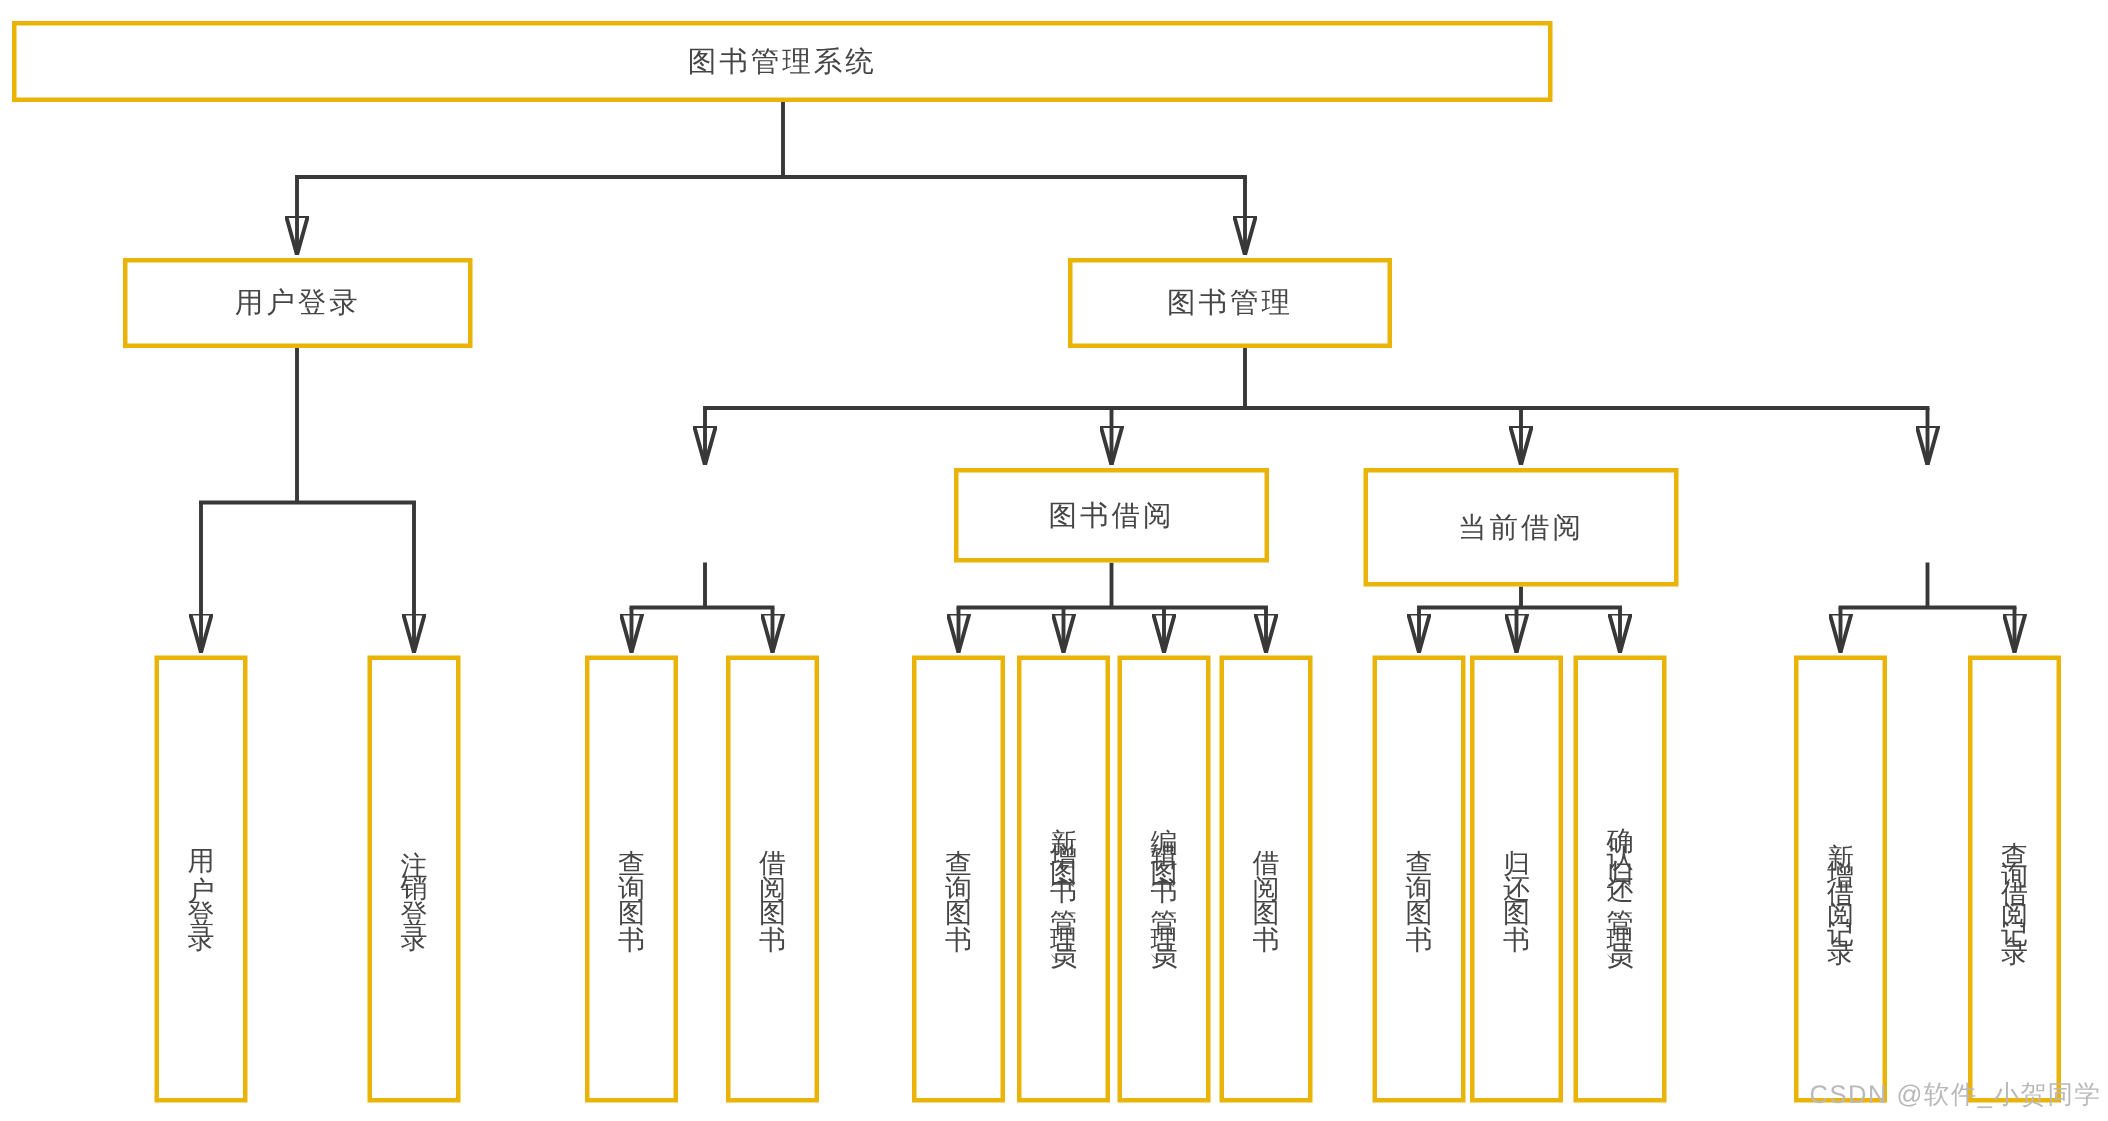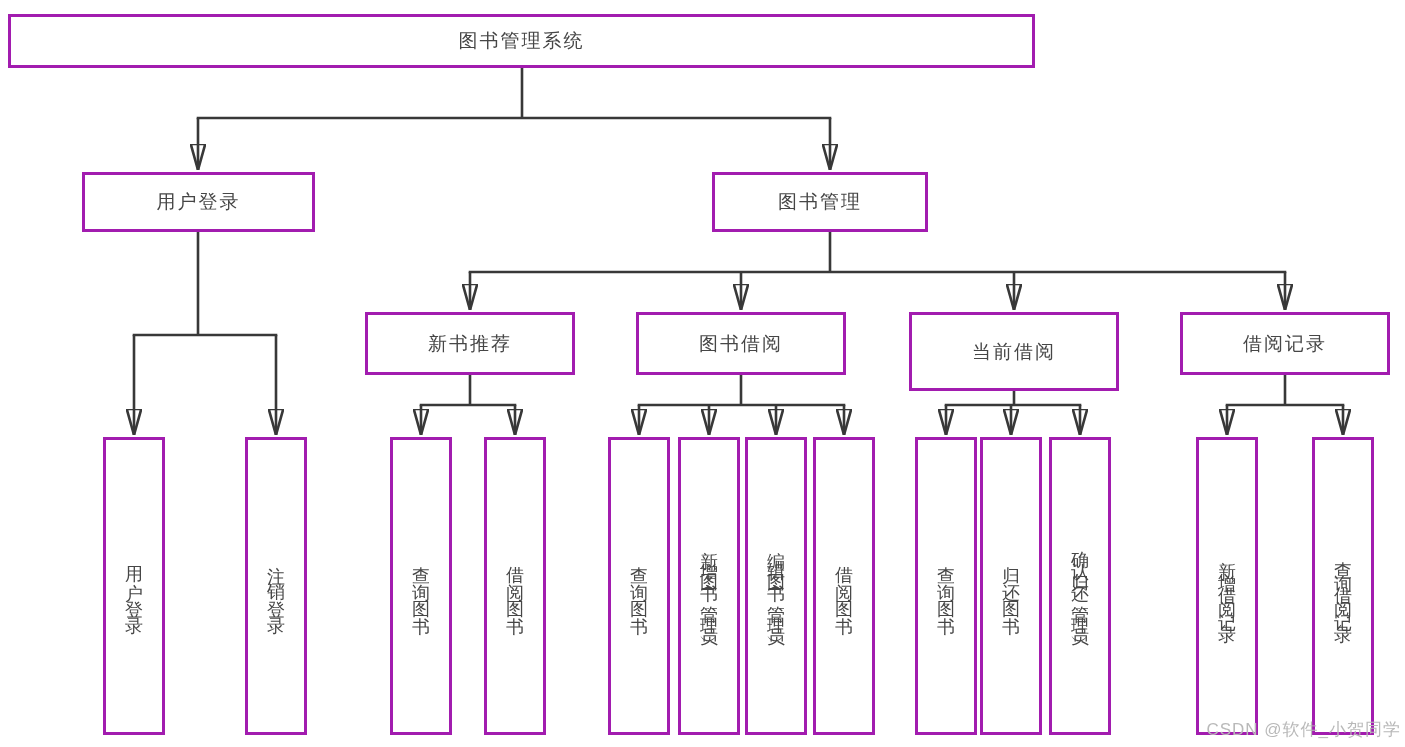--- a/index.html
+++ b/index.html
@@ -5,21 +5,21 @@
   html,body { margin:0; padding:0; background:#ffffff; }
   .stage {
     position:relative; width:1405px; height:747px; background:#ffffff;
     font-family:"Liberation Sans","DejaVu Sans",sans-serif; overflow:hidden;
   }
   .wires { position:absolute; left:0; top:0; width:1405px; height:747px; }
   .wires path { stroke:#383838; stroke-width:2.6; fill:none; }
   .wires path.bar { stroke-linecap:square; }
   .node {
     position:absolute; box-sizing:border-box;
-    border:3px solid #a21caf; background:#ffffff;
+    border:3px solid #eab308; background:#ffffff;
     display:flex; align-items:center; justify-content:center;
     color:#464646; font-size:19px; letter-spacing:2px; white-space:nowrap;
   }
   .leaf {
     writing-mode:vertical-rl; font-size:18px;
     width:62px; height:298px; top:437px;
   }
   .sp4 { letter-spacing:17px; }
   .sp6 { letter-spacing:13px; }
   .sp9 { letter-spacing:11px; }
@@ -79,24 +79,22 @@
     <path class="bar" d="M1227 405 H1343"></path>
     <path d="M1227 405 V435" marker-end="url(#arrow)"></path>
     <path d="M1343 405 V435" marker-end="url(#arrow)"></path>
   </svg>
 
   <div class="node" style="left:8px; top:14px; width:1027px; height:54px;">图书管理系统</div>
 
   <div class="node" style="left:82px; top:172px; width:233px; height:60px;">用户登录</div>
   <div class="node" style="left:712px; top:172px; width:216px; height:60px;">图书管理</div>
 
-  <div class="node" style="left:365px; top:312px; width:210px; height:63px;">新书推荐</div>
   <div class="node" style="left:636px; top:312px; width:210px; height:63px;">图书借阅</div>
   <div class="node" style="left:909px; top:312px; width:210px; height:79px;">当前借阅</div>
-  <div class="node" style="left:1180px; top:312px; width:210px; height:63px;">借阅记录</div>
 
   <div class="node leaf sp4" style="left:103px;">用户登录</div>
   <div class="node leaf sp4" style="left:245px;">注销登录</div>
 
   <div class="node leaf sp4" style="left:390px;">查询图书</div>
   <div class="node leaf sp4" style="left:484px;">借阅图书</div>
 
   <div class="node leaf sp4" style="left:608px;">查询图书</div>
   <div class="node leaf sp9" style="left:678px;">新增图书（管理员）</div>
   <div class="node leaf sp9" style="left:745px;">编辑图书（管理员）</div>

